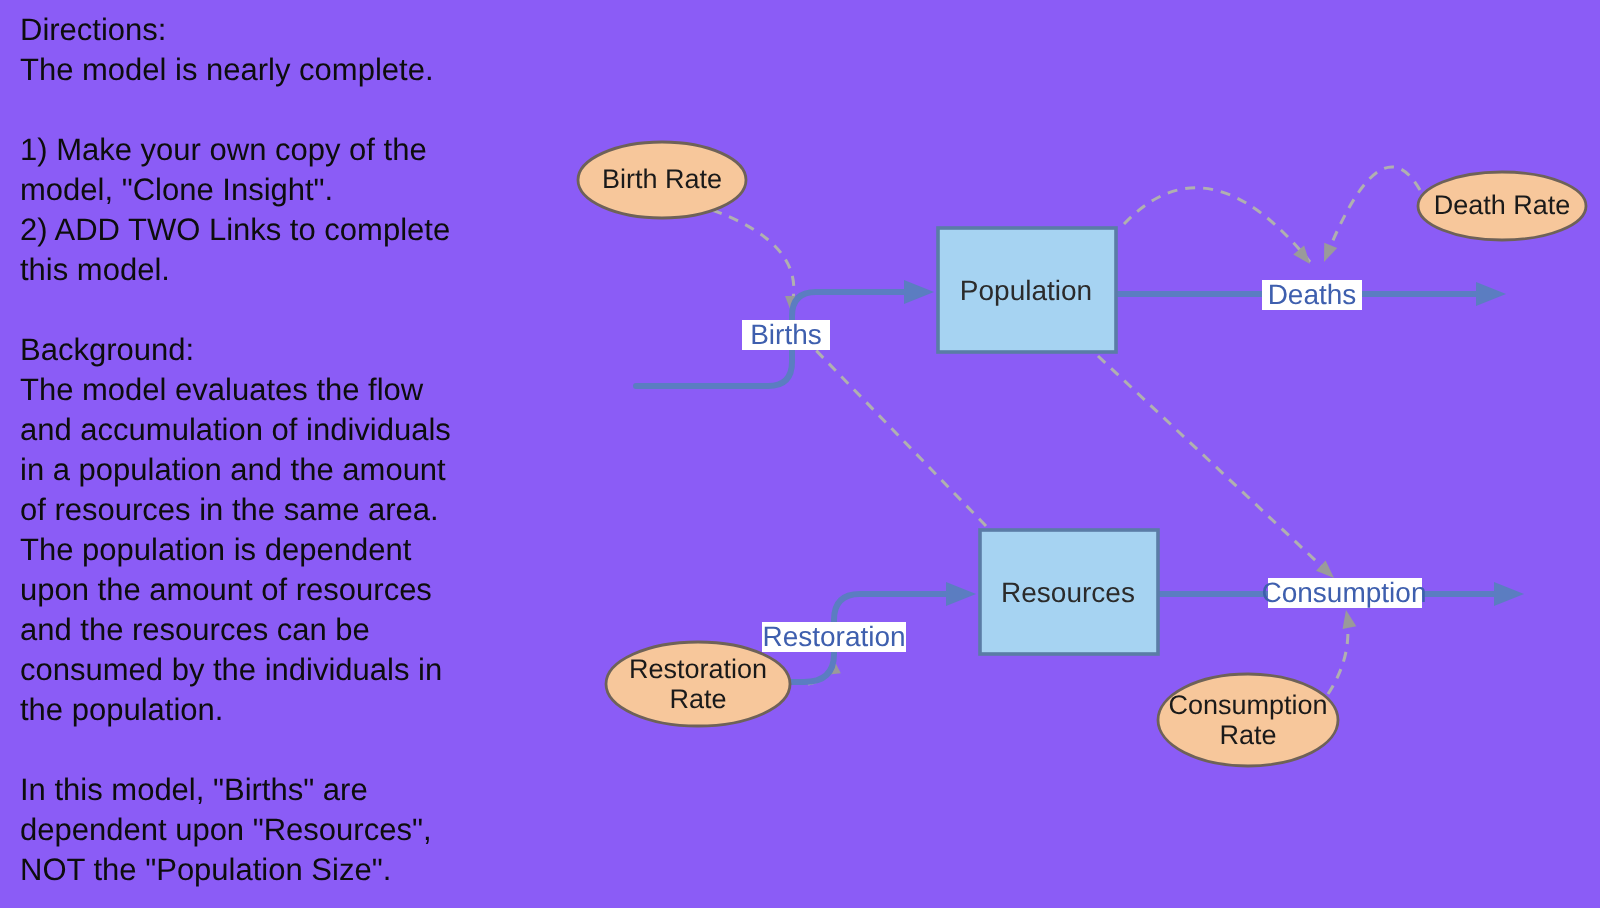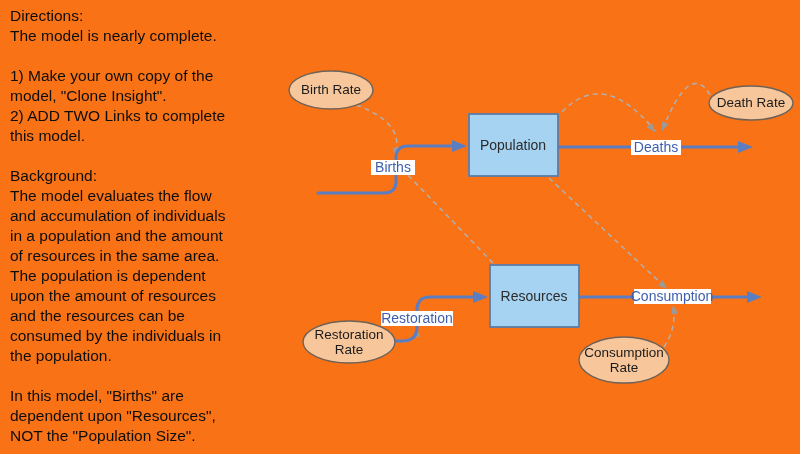--- a/index.html
+++ b/index.html
@@ -1,20 +1,20 @@
 <!DOCTYPE html>
 <html><head>
 <meta charset="utf-8">
 <style>
   html,body{margin:0;padding:0;}
   body{
     width:800px;height:454px;background:#ffffff;overflow:hidden;position:relative;
     font-family:"Liberation Sans", sans-serif;
   }
-  .canvas{position:absolute;left:0;top:0;width:800px;height:454px;background:#f97316;}
+  .canvas{position:absolute;left:0;top:0;width:800px;height:454px;background:#8b5cf6;}
   .instructions{
     position:absolute;left:10px;top:6px;width:330px;
     font-size:15.5px;line-height:20px;color:#0d0d0d;
     white-space:pre-line;
   }
   svg{position:absolute;left:0;top:0;}
   .link{fill:none;stroke:#b0b0b0;stroke-width:1.5;stroke-dasharray:5 4;}
   .link-arrow{fill:#9a9a9a;stroke:none;}
   .flow{fill:none;stroke:#5b7dc1;stroke-width:3;stroke-linecap:round;stroke-linejoin:round;}
   .flow-arrow{fill:#5b7dc1;stroke:none;}

